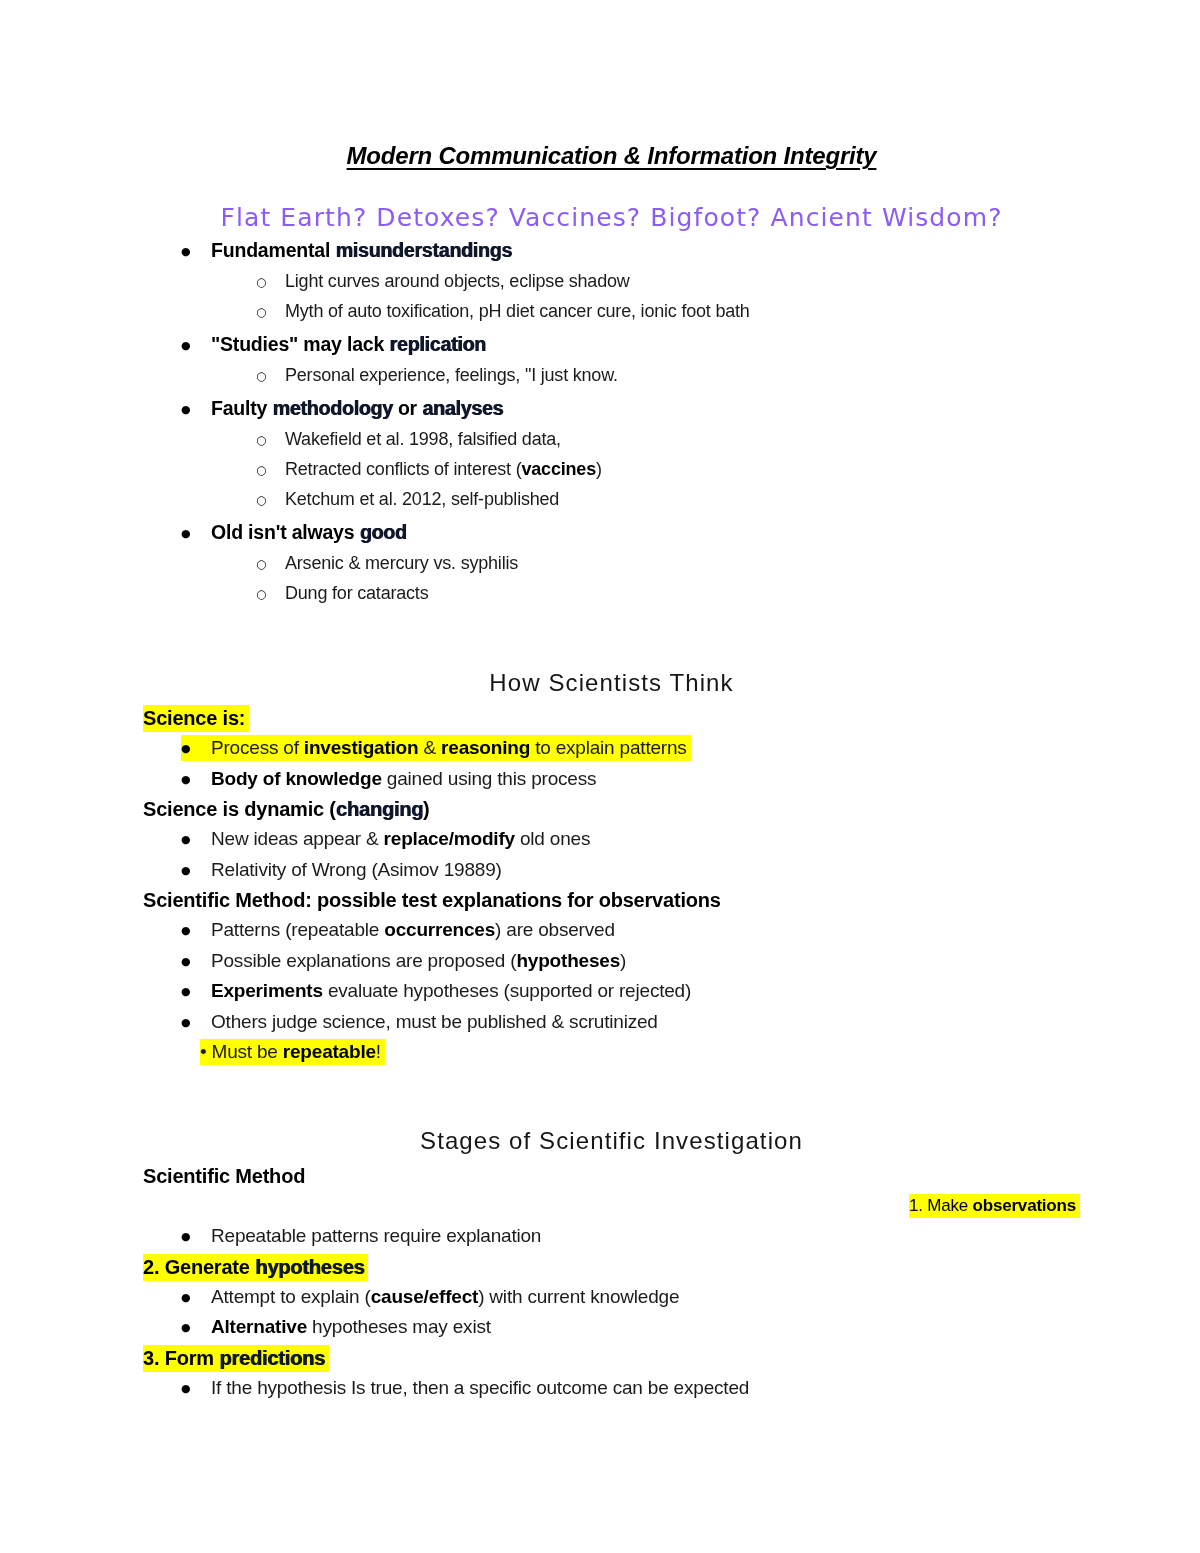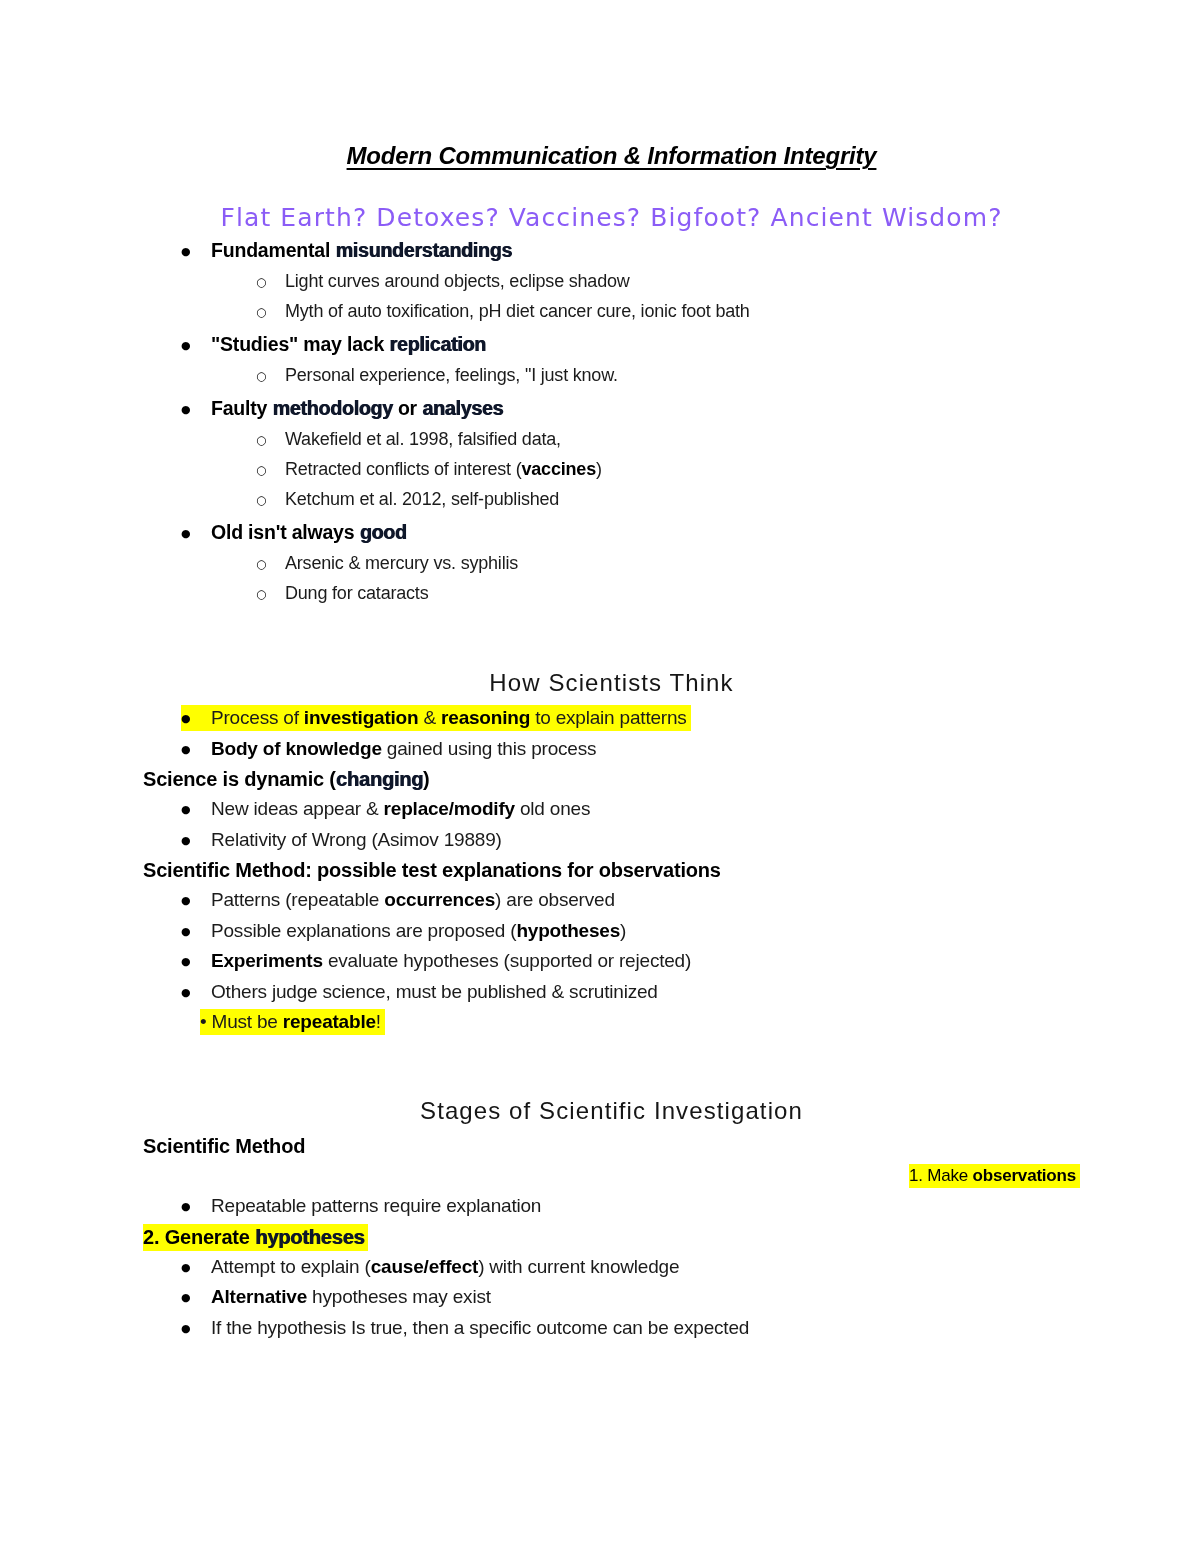--- a/index.html
+++ b/index.html
@@ -47,32 +47,34 @@
     <div class="blk li1"><span class="line"><span class="marker">●</span><span><span class="b">"Studies" may lack </span><span class="xb">replication</span></span></span></div>
     <div class="blk li2"><span class="line"><span class="marker">○</span><span><span>Personal experience, feelings, "I just know.</span></span></span></div>
     <div class="blk li1"><span class="line"><span class="marker">●</span><span><span class="b">Faulty </span><span class="xb">methodology</span><span class="b"> or </span><span class="xb">analyses</span></span></span></div>
     <div class="blk li2"><span class="line"><span class="marker">○</span><span><span>Wakefield et al. 1998, falsified data,</span></span></span></div>
     <div class="blk li2"><span class="line"><span class="marker">○</span><span><span>Retracted conflicts of interest (</span><span class="b">vaccines</span><span>)</span></span></span></div>
     <div class="blk li2"><span class="line"><span class="marker">○</span><span><span>Ketchum et al. 2012, self-published</span></span></span></div>
     <div class="blk li1"><span class="line"><span class="marker">●</span><span><span class="b">Old isn't always </span><span class="xb">good</span></span></span></div>
     <div class="blk li2"><span class="line"><span class="marker">○</span><span><span>Arsenic &amp; mercury vs. syphilis</span></span></span></div>
     <div class="blk li2"><span class="line"><span class="marker">○</span><span><span>Dung for cataracts</span></span></span></div>
     <div class="blk heading-center"><span class="line"><span>How Scientists Think</span></span></div>
+    <div class="blk h-left"><span class="line hl"><span class="b">Science is:</span></span></div>
     <div class="blk li1 base-reg"><span class="line hl"><span class="marker">●</span><span><span>Process of </span><span class="b">investigation</span><span> &amp; </span><span class="b">reasoning</span><span> to explain patterns</span></span></span></div>
     <div class="blk li1 base-reg"><span class="line"><span class="marker">●</span><span><span class="b">Body of knowledge</span><span> gained using this process</span></span></span></div>
     <div class="blk h-left"><span class="line"><span class="b">Science is dynamic (</span><span class="xb">changing</span><span class="b">)</span></span></div>
     <div class="blk li1 base-reg"><span class="line"><span class="marker">●</span><span><span>New ideas appear &amp; </span><span class="b">replace/modify</span><span> old ones</span></span></span></div>
     <div class="blk li1 base-reg"><span class="line"><span class="marker">●</span><span><span>Relativity of Wrong (Asimov 19889)</span></span></span></div>
     <div class="blk h-left"><span class="line"><span class="b">Scientific Method: possible test explanations for observations</span></span></div>
     <div class="blk li1 base-reg"><span class="line"><span class="marker">●</span><span><span>Patterns (repeatable </span><span class="b">occurrences</span><span>) are observed</span></span></span></div>
     <div class="blk li1 base-reg"><span class="line"><span class="marker">●</span><span><span>Possible explanations are proposed (</span><span class="b">hypotheses</span><span>)</span></span></span></div>
     <div class="blk li1 base-reg"><span class="line"><span class="marker">●</span><span><span class="b">Experiments</span><span> evaluate hypotheses (supported or rejected)</span></span></span></div>
     <div class="blk li1 base-reg"><span class="line"><span class="marker">●</span><span><span>Others judge science, must be published &amp; scrutinized</span></span></span></div>
     <div class="blk inline-note"><span class="line hl"><span>• Must be </span><span class="b">repeatable</span><span>!</span></span></div>
     <div class="blk heading-center"><span class="line"><span>Stages of Scientific Investigation</span></span></div>
     <div class="blk h-left"><span class="line"><span class="b">Scientific Method</span></span></div>
     <div class="blk h-left size-small"><span class="line hl"><span>1. Make </span><span class="b">observations</span></span></div>
     <div class="blk li1 base-reg"><span class="line"><span class="marker">●</span><span><span>Repeatable patterns require explanation</span></span></span></div>
     <div class="blk h-left"><span class="line hl"><span class="b">2. Generate </span><span class="xb">hypotheses</span></span></div>
     <div class="blk li1 base-reg"><span class="line"><span class="marker">●</span><span><span>Attempt to explain (</span><span class="b">cause/effect</span><span>) with current knowledge</span></span></span></div>
     <div class="blk li1 base-reg"><span class="line"><span class="marker">●</span><span><span class="b">Alternative</span><span> hypotheses may exist</span></span></span></div>
+    <div class="blk h-left"><span class="line hl"><span class="b">3. Form </span><span class="xb">predictions</span></span></div>
     <div class="blk li1 base-reg"><span class="line"><span class="marker">●</span><span><span>If the hypothesis Is true, then a specific outcome can be expected</span></span></span></div>
   </main>
 
 </body></html>

